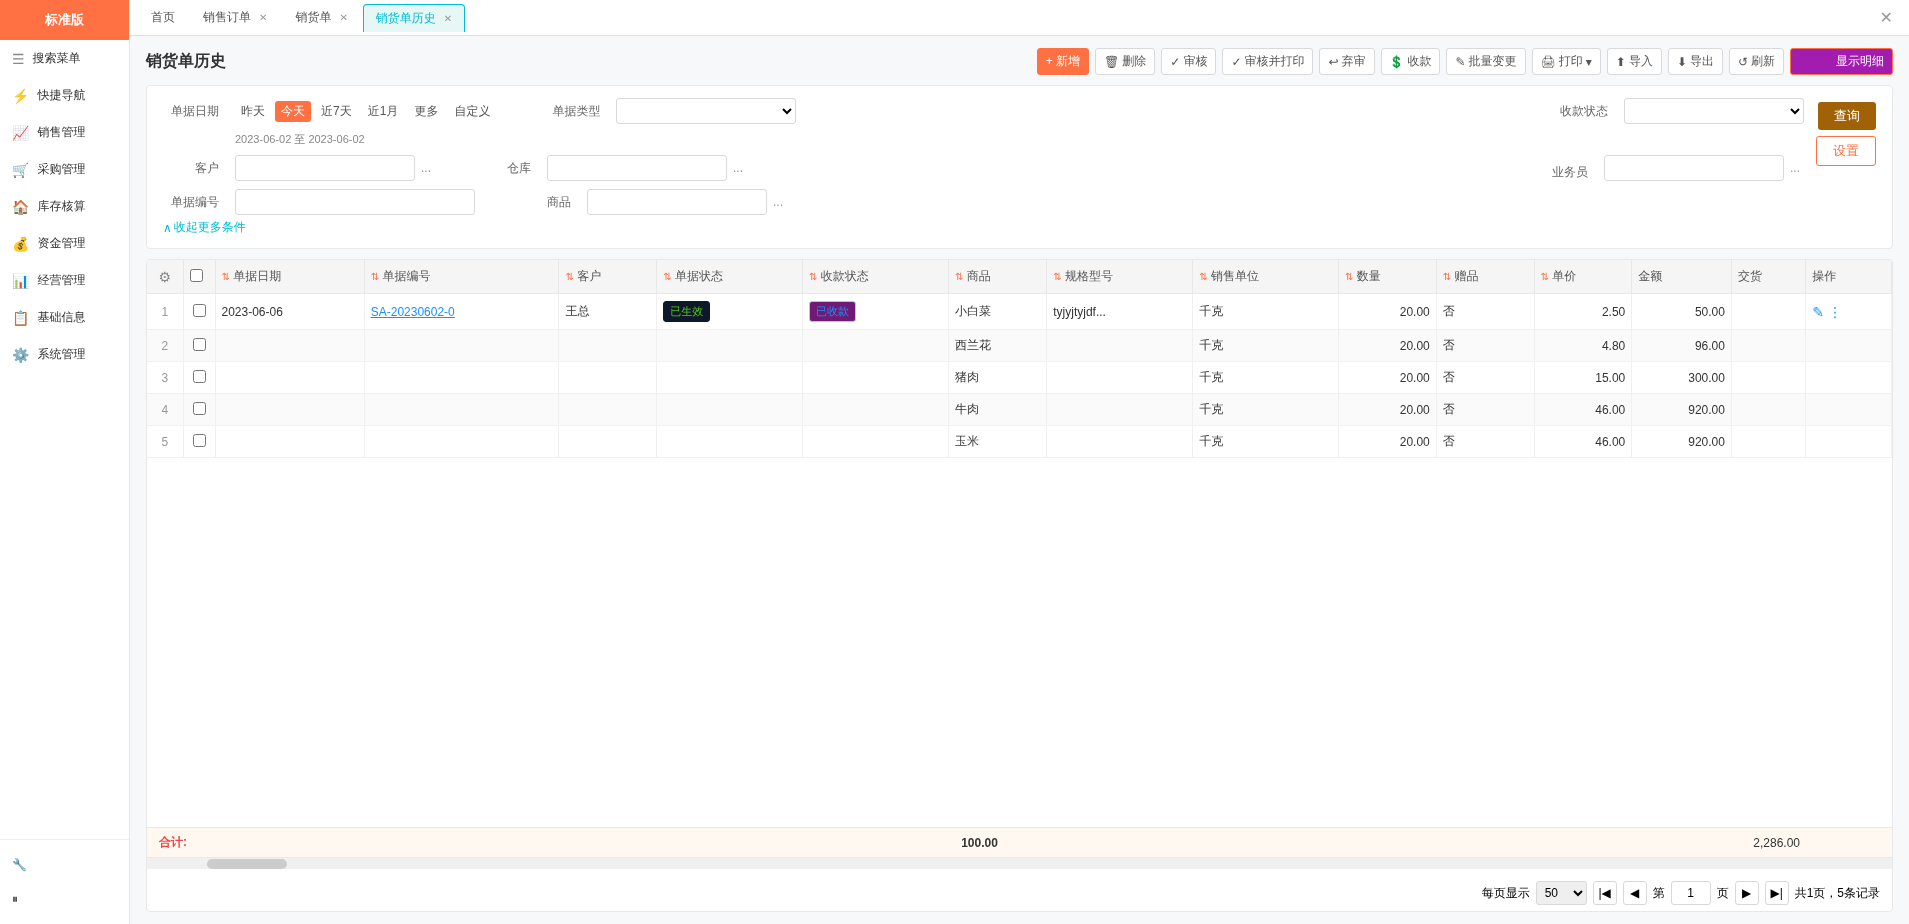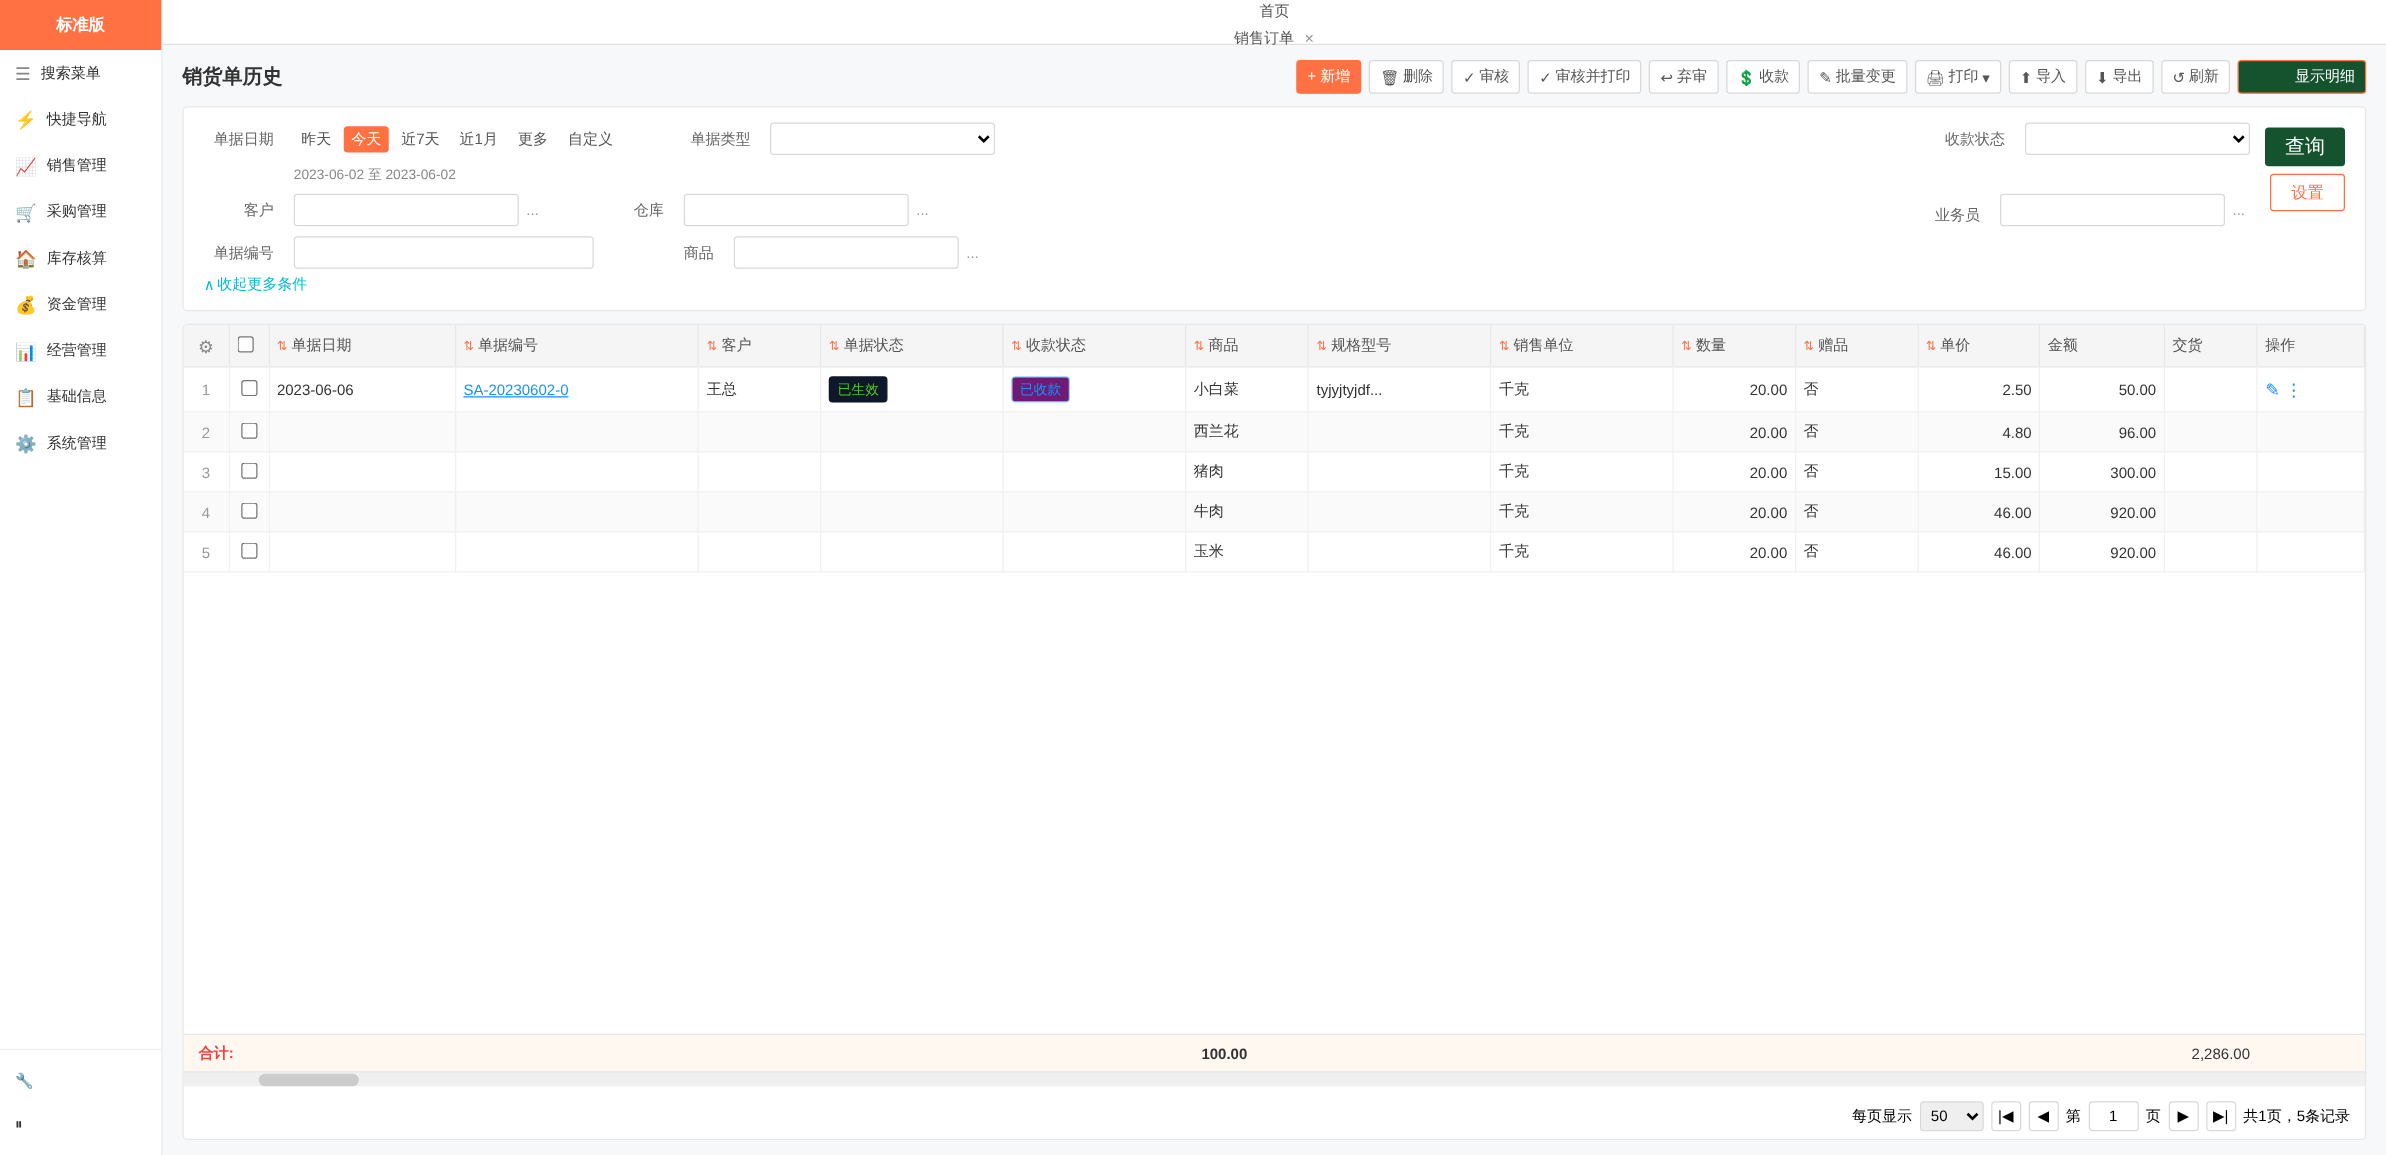--- a/index.html
+++ b/index.html
@@ -49,21 +49,20 @@
 
     
     .tabbar {
       display: flex;
       align-items: center;
       background: #fff;
       border-bottom: 1px solid #e0e0e0;
       height: 36px;
       padding: 0 8px;
       gap: 2px;
-      flex-direction: column;
     }
     .tab {
       display: flex;
       align-items: center;
       padding: 0 12px;
       height: 28px;
       border-radius: 4px 4px 0 0;
       cursor: pointer;
       color: #555;
       gap: 4px;
@@ -111,21 +110,21 @@
       gap: 3px;
       padding: 4px 8px;
       border: 1px solid #d9d9d9;
       border-radius: 3px;
       background: #fff;
       cursor: pointer;
       color: #555;
       font-size: 12px;
     }
     .btn-primary { background: #ff7043; color: white; border-color: #ff7043; }
-    .btn-orange { background: #14532d; color: white; border-color: #ff7043; padding-left: 45px; }
+    .btn-orange { background: #a21caf; color: white; border-color: #ff7043; padding-left: 45px; }
 
     
     .filter-section {
       background: #fff;
       border: 1px solid #e8e8e8;
       border-radius: 4px;
       padding: 12px 16px;
       margin-bottom: 10px;
     }
     .filter-row {
@@ -184,27 +183,27 @@
     }
     .collapse-btn {
       color: #00bcd4;
       cursor: pointer;
       display: flex;
       align-items: center;
       gap: 2px;
       font-size: 12px;
     }
     .btn-query {
-      background: #14532d;
+      background: #a16207;
       color: white;
       border: none;
       padding: 5px 16px;
       border-radius: 3px;
       cursor: pointer;
-      font-size: 16px;
+      font-size: 13px;
     }
     .btn-set {
       background: #fff;
       color: #ff7043;
       border: 1px solid #ff7043;
       padding: 5px 16px;
       border-radius: 3px;
       cursor: pointer;
       font-size: 13px;
     }

